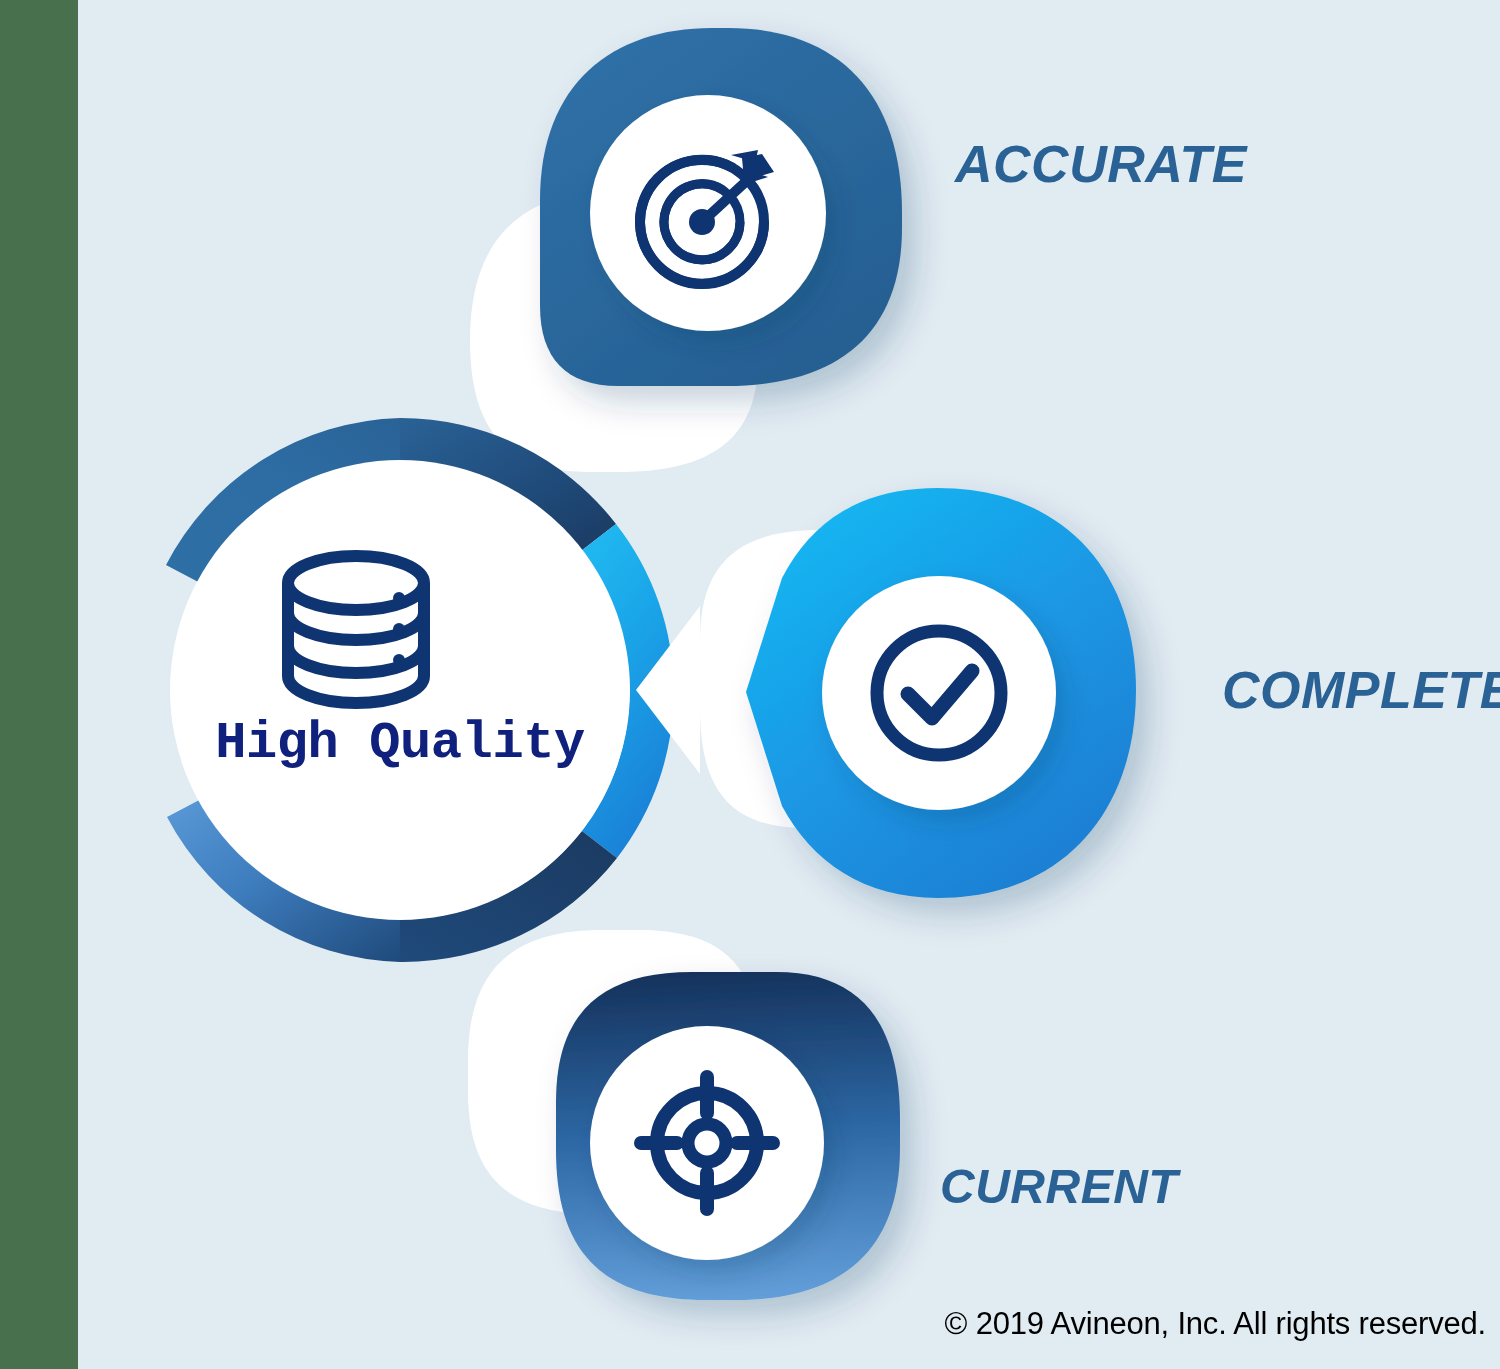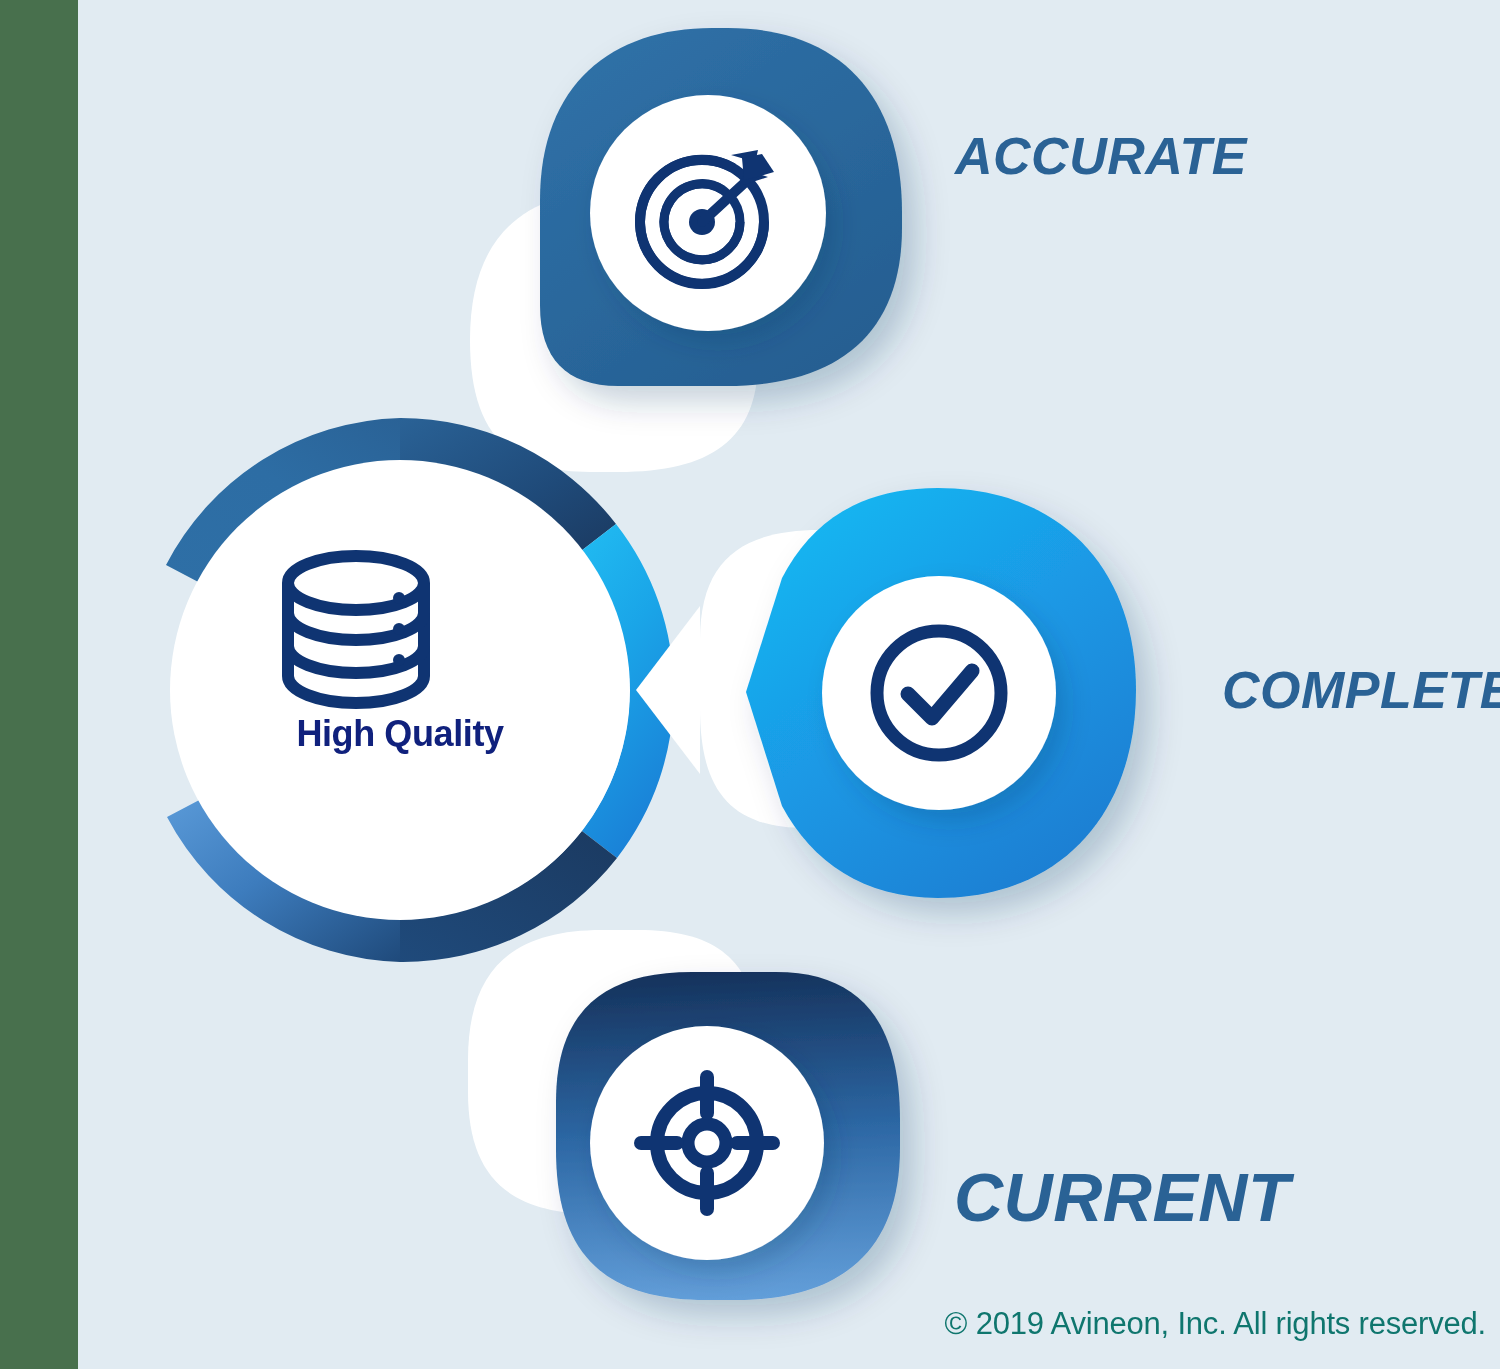--- a/index.html
+++ b/index.html
@@ -40,44 +40,44 @@
   .kicker{
     position:absolute;
     font-family:"Liberation Sans", sans-serif;
     font-weight:bold;
     font-style:italic;
     color:#2a6295;
     letter-spacing:0.5px;
     white-space:nowrap;
     line-height:1;
   }
-  #label-accurate{left:955px;top:130px;font-size:52px;}
+  #label-accurate{left:955px;top:138px;font-size:52px;}
   #label-complete{left:1183px;top:664px;font-size:52px;margin-left:39px;}
-  #label-current{left:940px;top:1163px;font-size:68px;margin-left:14px;}
+  #label-current{left:940px;top:1163px;font-size:48px;}
 
   
   .center-text{
     position:absolute;
     left:172px;top:712px;
     width:456px;
     text-align:center;
     color:#10217d;
-    font-family:Liberation Sans, sans-serif;
+    font-family:Liberation Mono, monospace;
     font-weight:bold;
-    font-size:36px;
+    font-size:52px;
     line-height:1.22;
     letter-spacing:-0.4px;
   }
   .center-text .ln{display:block;}
 
   
   #copyright{
     position:absolute;
     right:14px;top:1306px;
-    color:#0f766e;
+    color:#000000;
     font-family:"Liberation Sans", sans-serif;
     font-size:31px;
     white-space:nowrap;
     letter-spacing:-0.2px;
   }
 </style>
 </head>
 <body>
 
 <div id="stage">

